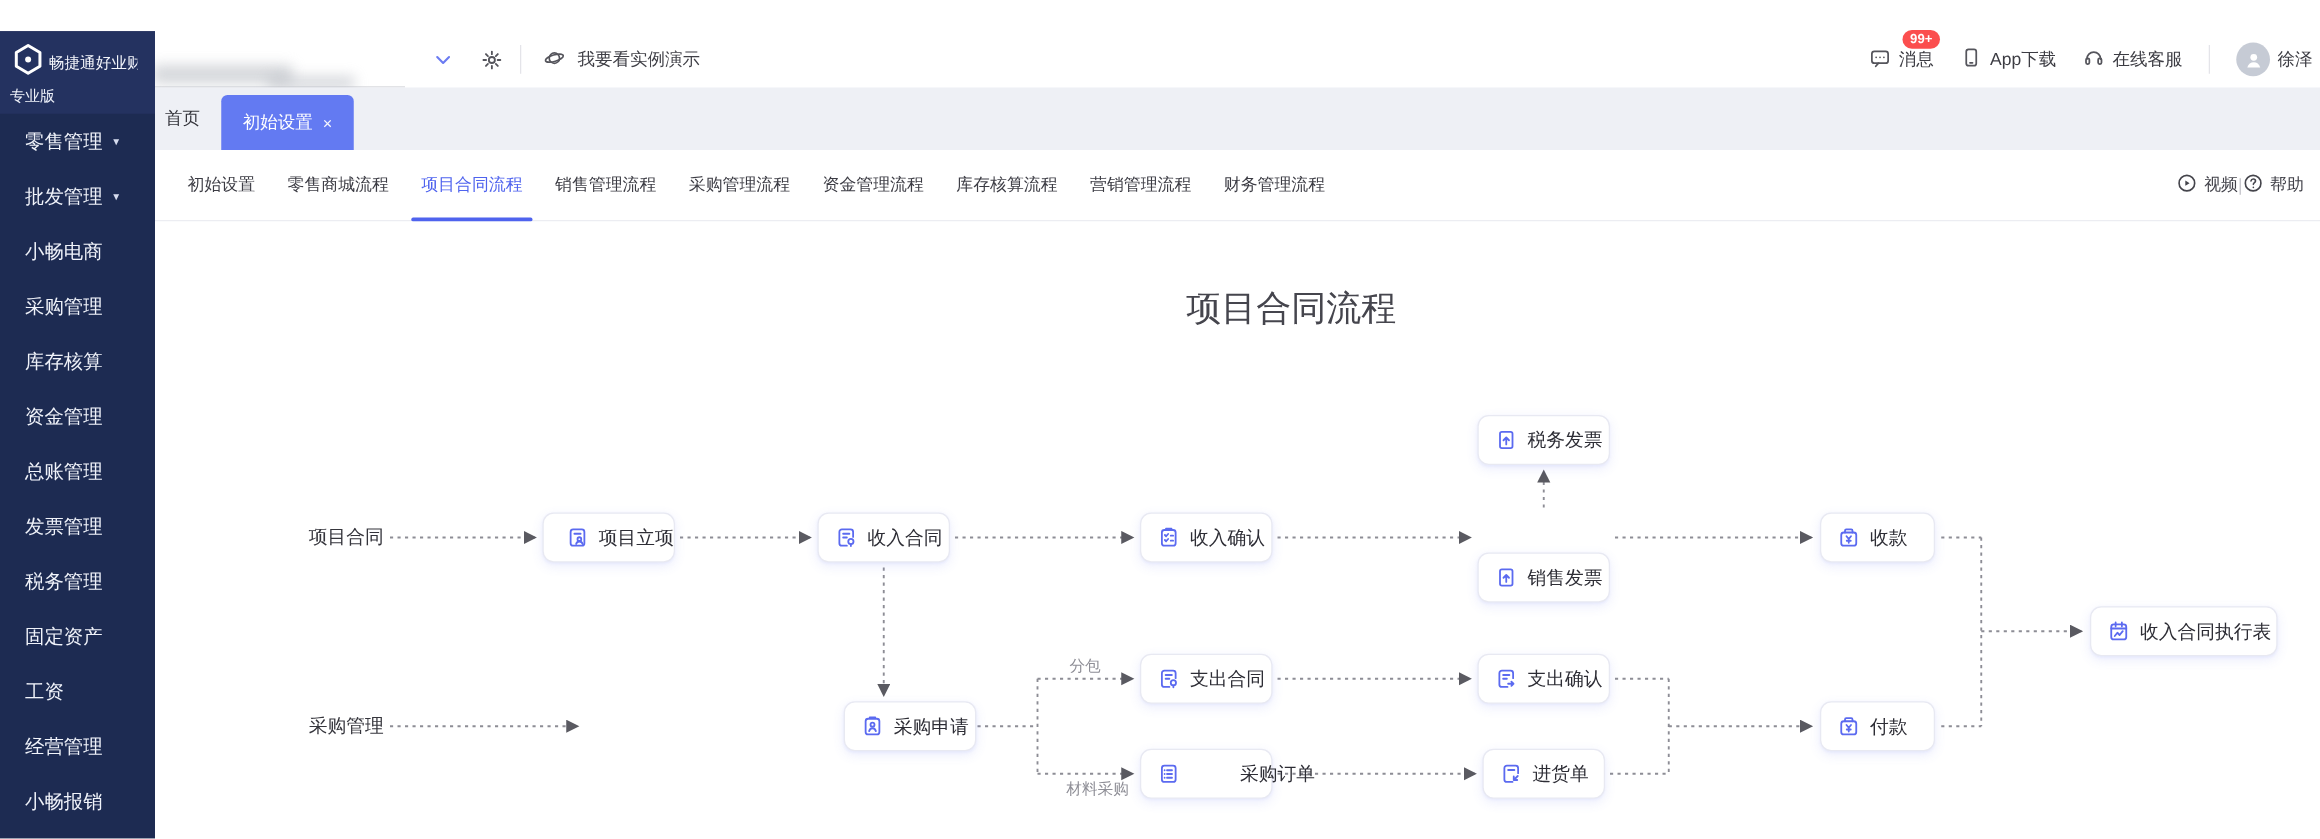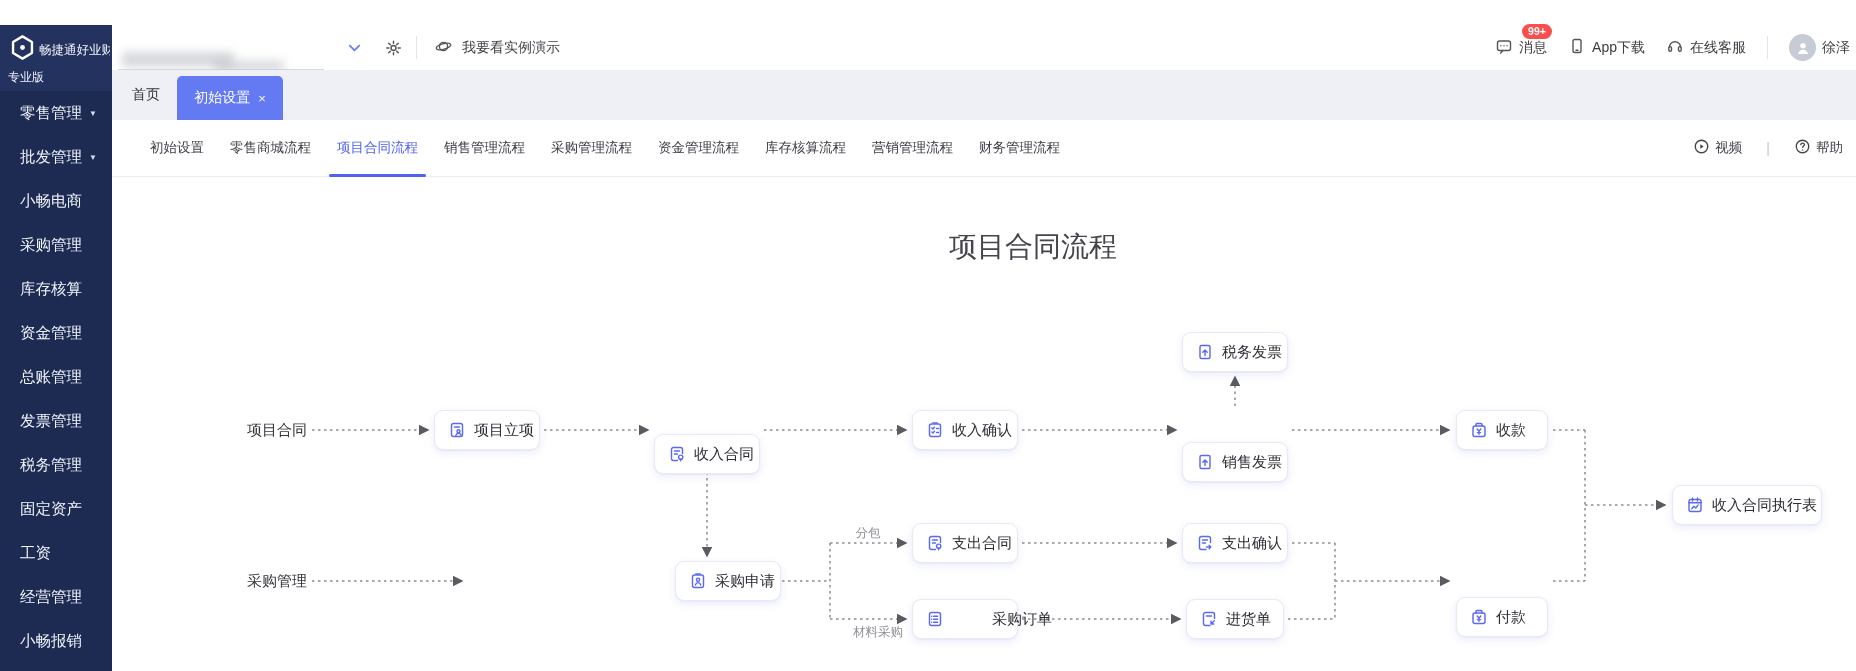--- a/index.html
+++ b/index.html
@@ -1,21 +1,21 @@
 <!DOCTYPE html>
 <html><head>
 <meta charset="utf-8">
 <style>
   *{margin:0;padding:0;box-sizing:border-box}
   html,body{background:#fff}
   body{font-family:"Liberation Sans","DejaVu Sans",sans-serif;}
   .screen{position:relative;width:1856px;height:671px;overflow:hidden;background:#fff}
 
   
-  .sidebar{position:absolute;left:0;top:25px;width:112px;bottom:0;background:#1d2b52;color:#fff;z-index:5}
+  .sidebar{position:absolute;left:0;top:25px;width:124px;bottom:0;background:#1d2b52;color:#fff;z-index:5}
   .brand{position:relative;height:66px;background:#243260}
   .brand .logo{position:absolute;left:9px;top:9px}
   .brand .pname{position:absolute;left:39px;top:17px;width:71px;font-size:12.5px;color:#f4f6fc;white-space:nowrap;overflow:hidden}
   .brand .edition{position:absolute;left:8px;top:44px;font-size:12px;color:#eef1f9}
   .side-menu{position:absolute;top:66px;left:0;right:0;bottom:0}
   .side-item{height:44px;display:flex;align-items:center;padding-left:20px;font-size:15.5px;color:#f0f3fa;cursor:pointer;white-space:nowrap}
   .side-item .caret{margin-left:7px;font-size:8px;color:#d6dcef}
 
   
   .topbar{position:absolute;left:112px;right:0;top:25px;height:45px;background:#fff;z-index:4}
@@ -36,21 +36,21 @@
   .tab-home{position:absolute;left:20px;top:0;height:50px;display:flex;align-items:center;font-size:14px;color:#33333a;cursor:pointer}
   .tab-active{position:absolute;left:65px;bottom:0;height:44px;width:106px;background:#637af2;color:#fff;border-radius:5px 5px 0 0;display:flex;align-items:center;justify-content:center;gap:8px;font-size:14px;cursor:pointer}
   .tab-close{font-size:13px;opacity:.95;cursor:pointer}
 
   
   .content{position:absolute;left:112px;right:0;top:120px;bottom:0;background:#fff;z-index:3}
   .page-tabs{position:relative;height:57px;border-bottom:1px solid #ecedf2;display:flex;align-items:stretch;padding-left:38px;gap:26px}
   .ptab{display:flex;align-items:center;font-size:13.5px;color:#3c3c44;cursor:pointer;position:relative;white-space:nowrap}
   .ptab.active{color:#4f63ee}
   .ptab.active::after{content:'';position:absolute;left:-8px;right:-8px;bottom:-1px;height:3px;background:#4f63ee;border-radius:2px}
-  .tools{position:absolute;right:13px;top:0;bottom:0;display:flex;align-items:center;gap:24px;font-size:13.5px;color:#42424a}
+  .tools{position:absolute;right:13px;top:0;bottom:0;display:flex;align-items:center;gap:0;font-size:13.5px;color:#42424a}
   .tool{display:flex;align-items:center;gap:5px;cursor:pointer}
   .tdiv{color:#c9c9cf;font-size:14px}
 
   
   .flow-layer{position:absolute;inset:0;z-index:6;pointer-events:none}
   .flow-title{position:absolute;left:1033px;top:230px;transform:translateX(-50%);font-size:28px;line-height:34px;font-weight:500;color:#45454d;white-space:nowrap}
   .edges{position:absolute;left:0;top:0}
   .fnode{position:absolute;transform:translate(-50%,-50%);height:40px;background:#fff;border:1px solid #e8e9f2;border-radius:9px;box-shadow:0 3px 9px rgba(93,106,240,.12),0 1px 2px rgba(93,106,240,.06);display:flex;align-items:center;gap:8px;padding-left:13px;font-size:15px;color:#2d2d35;white-space:nowrap;pointer-events:auto;cursor:pointer}
   .fnode .nicon{display:flex;flex:none}
   .rowlabel{position:absolute;transform:translate(-100%,-50%);font-size:15px;font-weight:500;color:#35353c;white-space:nowrap}
@@ -256,32 +256,32 @@
           <polyline points="1292,543 1335,543"></polyline>
           <polyline points="1288,619 1335,619"></polyline>
           <polyline points="1335,543 1335,619"></polyline>
           <polyline points="1335,581 1449,581" marker-end="url(#arr)"></polyline>
           <polyline points="1553,430 1585,430"></polyline>
           <polyline points="1553,581 1585,581"></polyline>
           <polyline points="1585,430 1585,581"></polyline>
           <polyline points="1585,505 1665,505" marker-end="url(#arr)"></polyline>
         </g>
     </svg>
-  <div class="fnode" style="left: 487px; top: 430px; width: 106px;">
+  <div class="fnode" style="left: 487px; top: 430px; width: 106px; justify-content: flex-end;">
         <span class="nicon">
           <svg width="18" height="18" viewBox="0 0 18 18" fill="none" stroke="#5b6af0" stroke-width="1.45" stroke-linecap="round" stroke-linejoin="round">
             <rect x="3.5" y="2.5" width="11" height="13" rx="2"></rect>
             <path d="M6.5 6h5"></path>
             <circle cx="10.5" cy="10.3" r="1.5"></circle>
             <path d="M7.9 14.2c.4-1.3 1.4-2 2.6-2s2.2.7 2.6 2"></path>
           </svg>
         </span>
         <span>项目立项</span>
       </div>
-      <div class="fnode" style="left: 707px; top: 430px; width: 106px; margin-top: 24px;">
+      <div class="fnode" style="left: 707px; top: 430px; width: 106px;">
         <span class="nicon">
           <svg width="18" height="18" viewBox="0 0 18 18" fill="none" stroke="#5b6af0" stroke-width="1.45" stroke-linecap="round" stroke-linejoin="round">
             <path d="M14.5 8.5v-4a2 2 0 0 0-2-2h-7a2 2 0 0 0-2 2v9a2 2 0 0 0 2 2h4"></path>
             <path d="M6.5 6h5M6.5 9h3"></path>
             <circle cx="12.7" cy="12.2" r="2.1"></circle>
             <path d="M12.7 14.3v1.5"></path>
           </svg>
         </span>
         <span>收入合同</span>
       </div>
@@ -369,21 +369,21 @@
       <div class="fnode" style="left: 1235px; top: 619px; width: 98px;">
         <span class="nicon">
           <svg width="18" height="18" viewBox="0 0 18 18" fill="none" stroke="#5b6af0" stroke-width="1.45" stroke-linecap="round" stroke-linejoin="round">
             <path d="M14.5 8.5v-4a2 2 0 0 0-2-2h-7a2 2 0 0 0-2 2v9a2 2 0 0 0 2 2h4.5"></path>
             <path d="M6.5 6h5"></path>
             <path d="M14.2 10.8L11 14M11 11.2V14h2.8"></path>
           </svg>
         </span>
         <span>进货单</span>
       </div>
-      <div class="fnode" style="left: 1502px; top: 581px; width: 92px; margin-top: 36px;">
+      <div class="fnode" style="left: 1502px; top: 581px; width: 92px;">
         <span class="nicon">
           <svg width="18" height="18" viewBox="0 0 18 18" fill="none" stroke="#5b6af0" stroke-width="1.45" stroke-linecap="round" stroke-linejoin="round">
             <rect x="3" y="5" width="12" height="10.5" rx="2"></rect>
             <path d="M6 5V3.5a1 1 0 0 1 1-1h4a1 1 0 0 1 1 1V5"></path>
             <path d="M7.2 8l1.8 2.2L10.8 8M9 10.2v3M7.4 11.6h3.2"></path>
           </svg>
         </span>
         <span>付款</span>
       </div>
       <div class="fnode" style="left: 1747px; top: 505px; width: 150px; align-items: center;">

